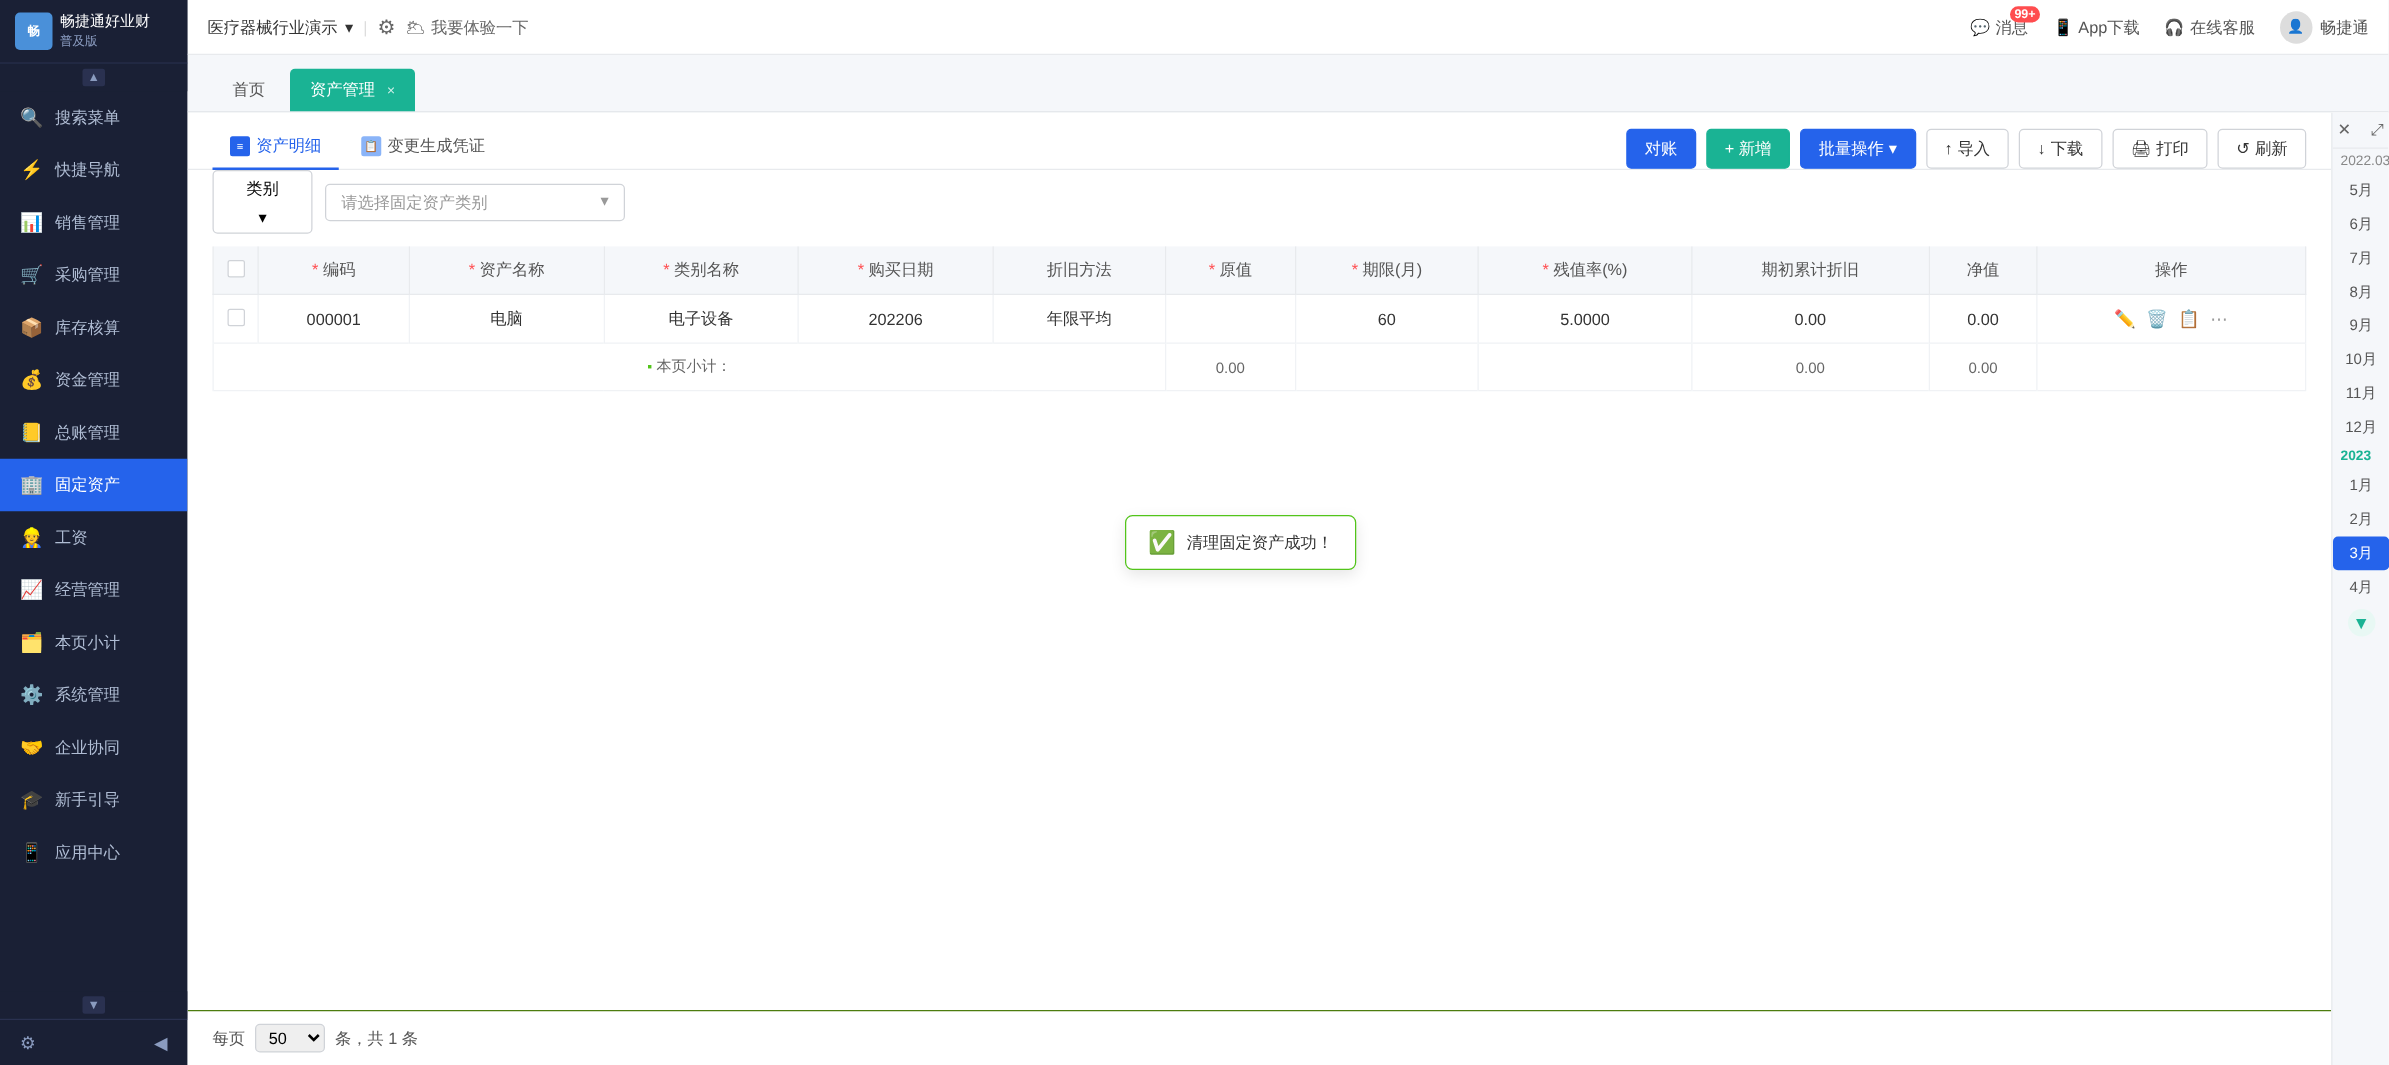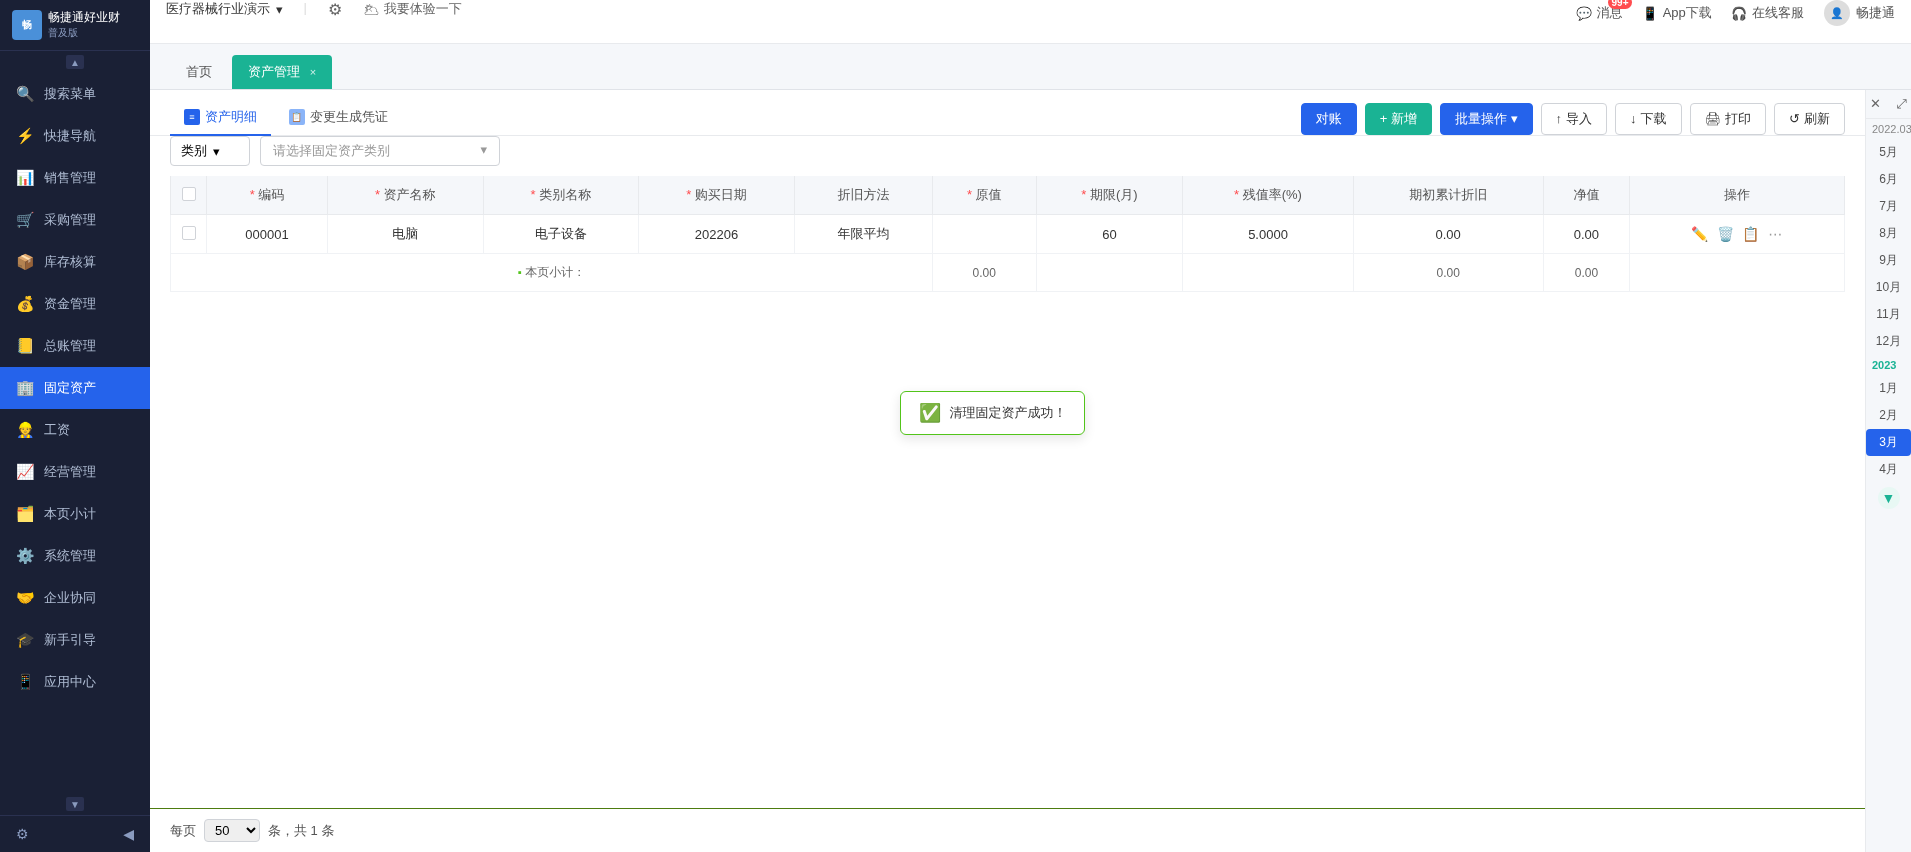--- a/index.html
+++ b/index.html
@@ -81,24 +81,24 @@
       display: flex;
       flex-direction: column;
       overflow: hidden;
     }
 
     
     .topbar {
       height: 44px;
       background: #fff;
       display: flex;
-      align-items: flex-start;
+      align-items: center;
       padding: 0 16px;
       border-bottom: 1px solid #e8eaed;
-      gap: 21px;
+      gap: 8px;
       flex-shrink: 0;
     }
     .topbar-company {
       display: flex;
       align-items: center;
       gap: 6px;
       color: #333;
       font-size: 13px;
       cursor: pointer;
     }
@@ -248,20 +248,21 @@
       display: flex;
       align-items: center;
       gap: 6px;
       border: 1px solid #d0d3d8;
       border-radius: 4px;
       padding: 5px 10px;
       font-size: 13px;
       background: #fff;
       cursor: pointer;
       min-width: 80px;
+      flex-direction: column;
     }
     .filter-input {
       flex: 1;
       max-width: 240px;
       display: flex;
       align-items: flex-start;
       gap: 6px;
       border: 1px solid #d0d3d8;
       border-radius: 4px;
       padding: 5px 12px;

